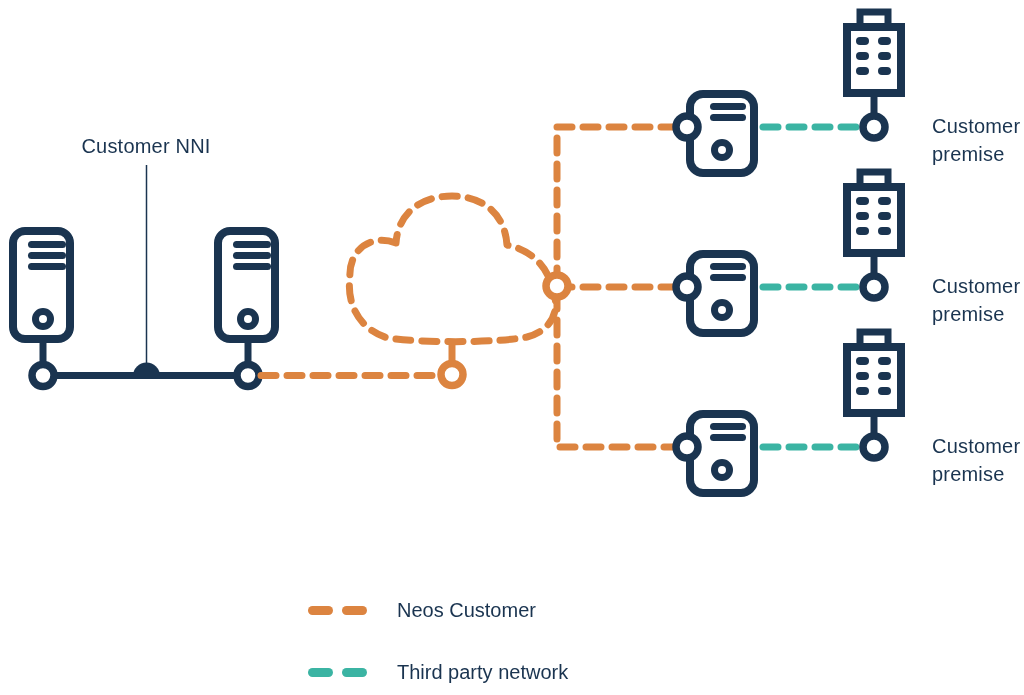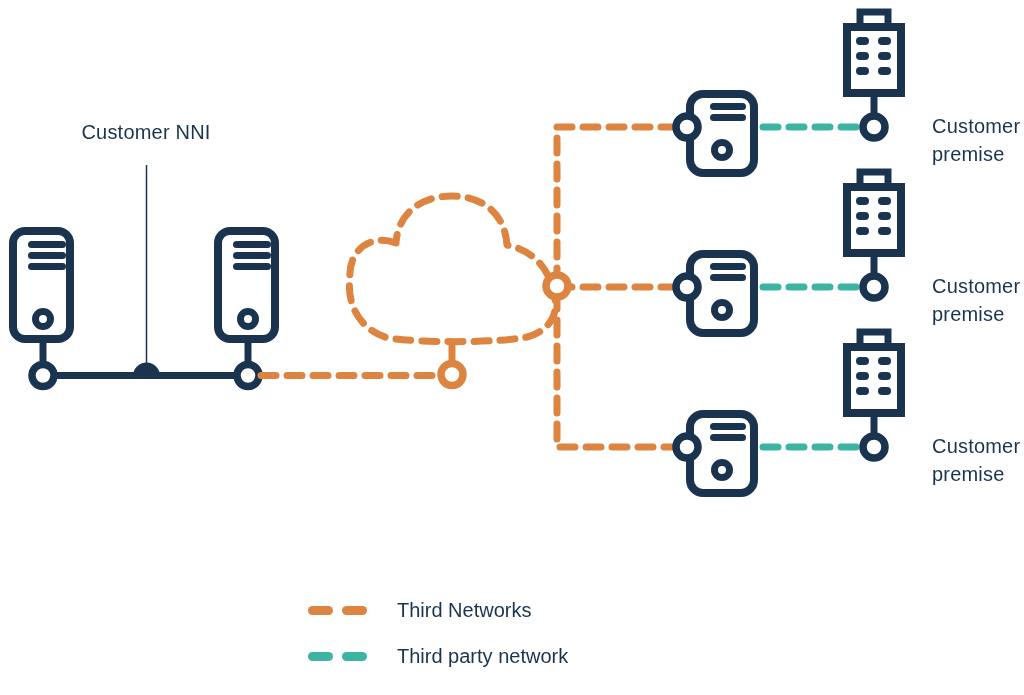--- a/index.html
+++ b/index.html
@@ -35,33 +35,33 @@
   .round{stroke-linecap:round;stroke-linejoin:round;}
 
   .txt{
     position:absolute;
     color:var(--navy);
     font-size:20px;
     line-height:28px;
     letter-spacing:0.2px;
   }
   .nni-label{
-    left:46px;top:118px;width:200px;
+    left:46px;top:132px;width:200px;
     text-align:center;
   }
   .premise-label{
     left:932px;width:110px;
   }
   .legend{
     position:absolute;left:308px;top:596px;
   }
   .legend-row{
     display:flex;align-items:center;height:28px;
   }
-  .legend-row + .legend-row{margin-top:18px;}
+  .legend-row + .legend-row{margin-top:34px;}
   .legend-swatch{
     display:flex;align-items:center;width:59px;margin-right:30px;
   }
   .legend-dash{
     width:25px;height:9px;border-radius:5px;
   }
   .legend-dash + .legend-dash{margin-left:9px;}
   .legend-dash.orange{background:var(--orange);}
   .legend-dash.teal{background:var(--teal);}
   .legend-label{
@@ -198,21 +198,21 @@
   <div class="txt premise-label" style="top:112px;">Customer premise</div>
   <div class="txt premise-label" style="top:272px;">Customer premise</div>
   <div class="txt premise-label" style="top:432px;">Customer premise</div>
 
   <div class="legend">
     <div class="legend-row">
       <span class="legend-swatch">
         <span class="legend-dash orange"></span>
         <span class="legend-dash orange"></span>
       </span>
-      <span class="legend-label">Third Networks</span>
+      <span class="legend-label">Neos Customer</span>
     </div>
     <div class="legend-row">
       <span class="legend-swatch">
         <span class="legend-dash teal"></span>
         <span class="legend-dash teal"></span>
       </span>
       <span class="legend-label">Third party network</span>
     </div>
   </div>
 

